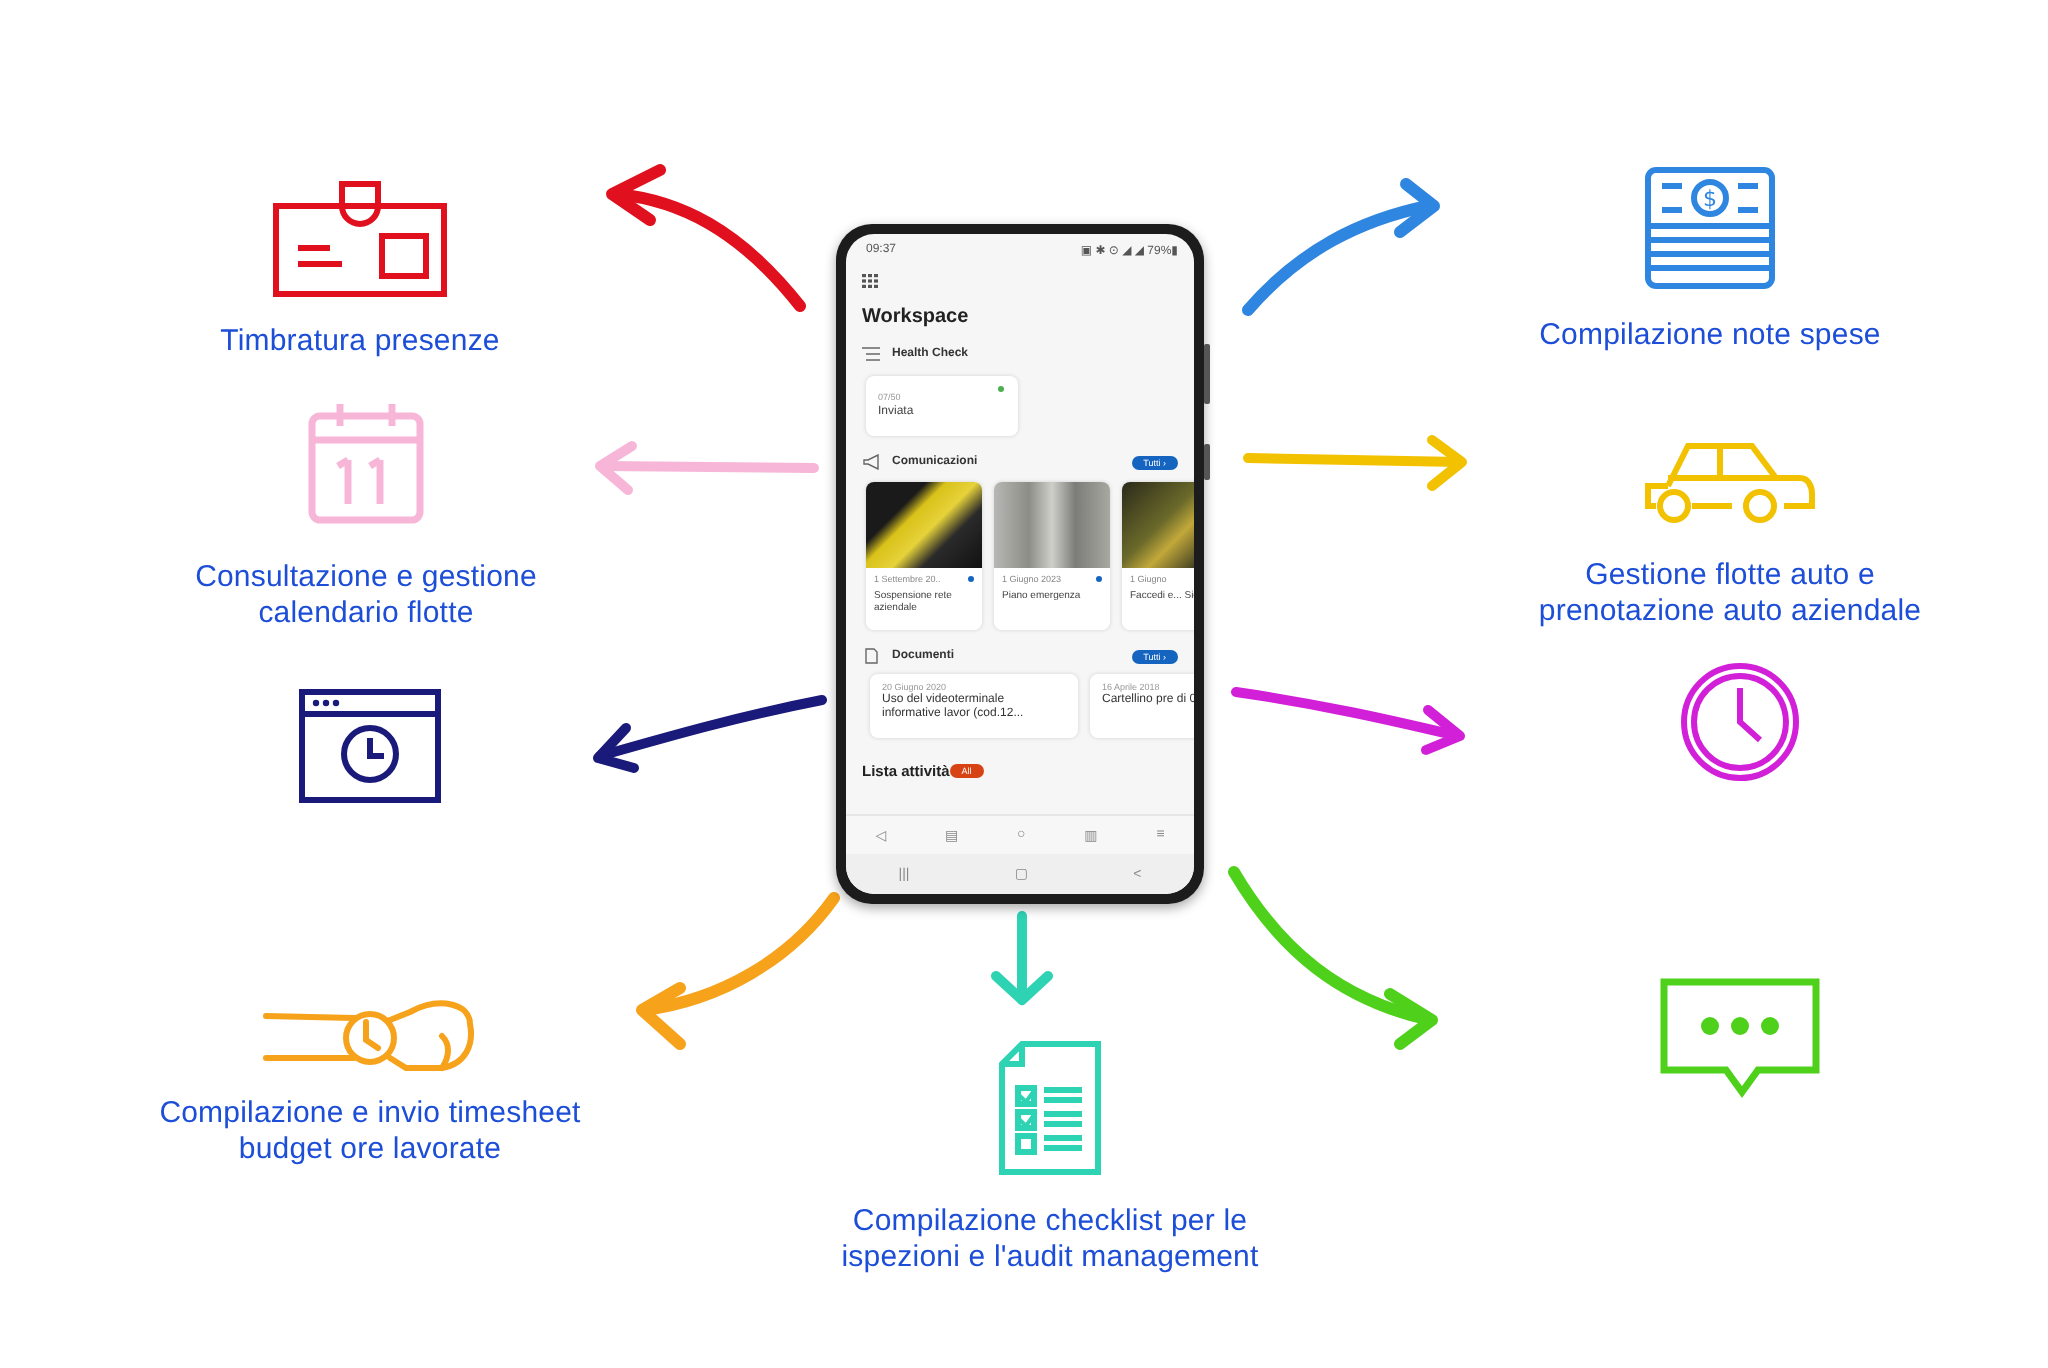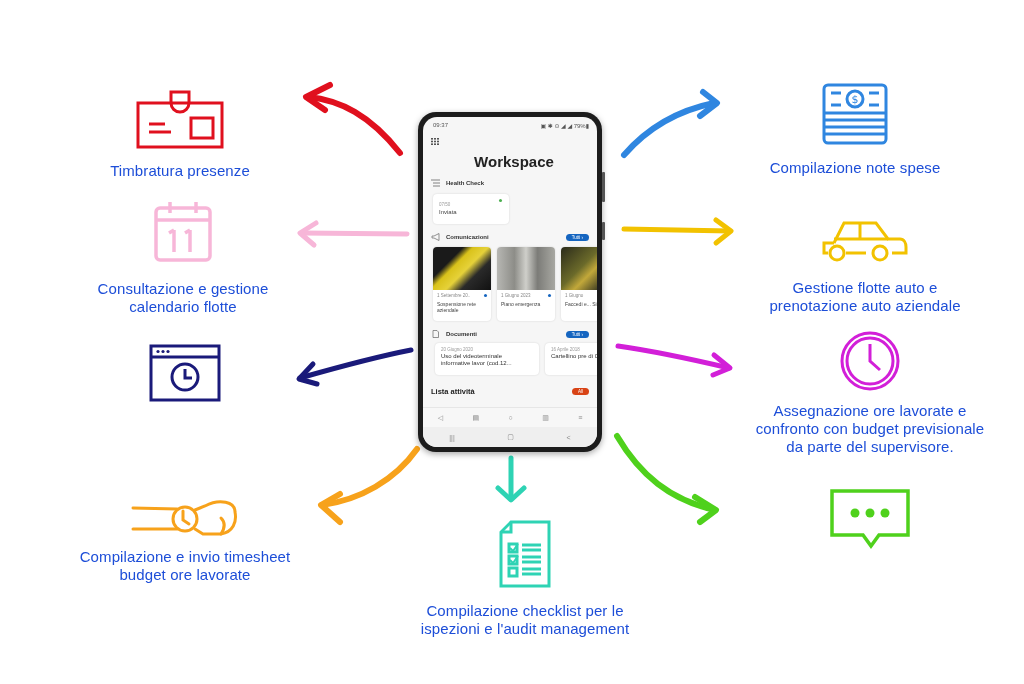--- a/index.html
+++ b/index.html
@@ -14,21 +14,21 @@
 
   
   .phone { position: absolute; left: 418px; top: 112px; width: 184px; height: 340px;
            background: #1c1c1c; border-radius: 18px; box-shadow: 0 2px 6px rgba(0,0,0,0.35); }
   .phone .side-btn { position: absolute; right: -3px; width: 3px; background: #555; border-radius: 1px; }
   .screen { position: absolute; left: 5px; top: 5px; width: 174px; height: 330px; background: #f6f6f6;
             border-radius: 14px; overflow: hidden; }
   .status { height: 14px; font-size: 6px; color: #555; display: flex; justify-content: space-between;
             padding: 5px 8px 0 10px; }
   .grid-icon { margin: 6px 0 0 8px; width: 8px; height: 7px; }
-  .ws-title { font-size: 15px; font-weight: bold; color: #222; margin: 4px 0 0 8px; text-align: center; }
+  .ws-title { font-size: 10px; font-weight: bold; color: #222; margin: 4px 0 0 8px; }
   .sec-head { display: flex; align-items: center; margin: 8px 8px 0 8px; height: 10px; }
   .sec-head .sicon { width: 9px; height: 8px; margin-right: 6px; }
   .sec-head .stitle { font-size: 6px; font-weight: bold; color: #333; flex: 1; }
   .pill { font-size: 4.5px; color: #fff; background: #1565c0; border-radius: 5px; padding: 1px 6px; }
   .pill.red { background: #d84315; }
   .hc-card { margin: 6px 0 0 10px; width: 76px; height: 30px; background: #fff; border-radius: 4px;
              box-shadow: 0 0 2px rgba(0,0,0,0.15); position: relative; padding: 8px 0 0 6px; }
   .hc-card .small { font-size: 4.5px; color: #999; }
   .hc-card .val { font-size: 6px; color: #444; margin-top: 2px; }
   .hc-card .dot { position: absolute; right: 7px; top: 5px; width: 3px; height: 3px; border-radius: 50%; background: #4caf50; }
@@ -37,21 +37,21 @@
                overflow: hidden; flex-shrink: 0; }
   .comm-card .img { height: 43px; }
   .comm-card .meta { padding: 3px 4px; font-size: 4.5px; color: #888; position: relative; }
   .comm-card .meta .dot { position: absolute; right: 4px; top: 4px; width: 3px; height: 3px; border-radius: 50%; background: #1565c0; }
   .comm-card .ttl { padding: 0 4px; font-size: 5px; color: #444; line-height: 6px; }
   .doc-row { display: flex; gap: 6px; margin: 4px 0 0 12px; }
   .doc-card { width: 104px; height: 32px; background: #fff; border-radius: 4px; box-shadow: 0 0 2px rgba(0,0,0,0.15);
               padding: 4px 6px; flex-shrink: 0; }
   .doc-card .date { font-size: 4.5px; color: #999; }
   .doc-card .ttl { font-size: 6px; color: #333; line-height: 7px; margin-top: 1px; }
-  .lista { display: flex; justify-content: space-between; align-items: center; margin: 12px 8px 0 8px; }
+  .lista { display: flex; align-items: center; margin: 12px 8px 0 8px; }
   .lista .ltitle { font-size: 7.5px; font-weight: bold; color: #222; }
   .bottom-nav { position: absolute; left: 0; bottom: 20px; width: 100%; height: 20px; display: flex;
                 justify-content: space-around; align-items: center; border-top: 1px solid #e6e6e6; background: #f7f7f7; }
   .bottom-nav span, .sys-nav span { font-size: 7px; color: #888; }
   .sys-nav { position: absolute; left: 0; bottom: 0; width: 100%; height: 20px; display: flex;
              justify-content: space-around; align-items: center; background: #efefef; }
 </style>
 </head>
 <body>
 
@@ -214,25 +214,20 @@
 </div>
 
 <div class="feature" style="left:745px; top:330px; width:250px;">
   <svg class="icon" width="62" height="62" viewBox="0 0 62 62">
     <g fill="none" stroke="#d21fd8" stroke-width="3">
       <circle cx="31" cy="31" r="28"></circle>
         <circle cx="31" cy="31" r="23"></circle>
       <path d="M31,14 V31 L41,40"></path>
     </g>
   </svg>
-  <div class="label" style="margin-top:10px;">
-    <div>Assegnazione ore lavorate e</div>
-    <div>confronto con budget previsionale</div>
-    <div>da parte del supervisore.</div>
-  </div>
 </div>
 
 <div class="feature" style="left:745px; top:488px; width:250px;">
   <svg class="icon" width="82" height="62" viewBox="0 0 82 62">
     <g fill="none" stroke="#4fd11c" stroke-width="3.5">
       <path d="M3,3 H79 V47 H50 L42,58 L34,47 H3 Z"></path>
     </g>
     <g fill="#4fd11c">
         <circle cx="26" cy="25" r="4.5"></circle>
         <circle cx="41" cy="25" r="4.5"></circle>

